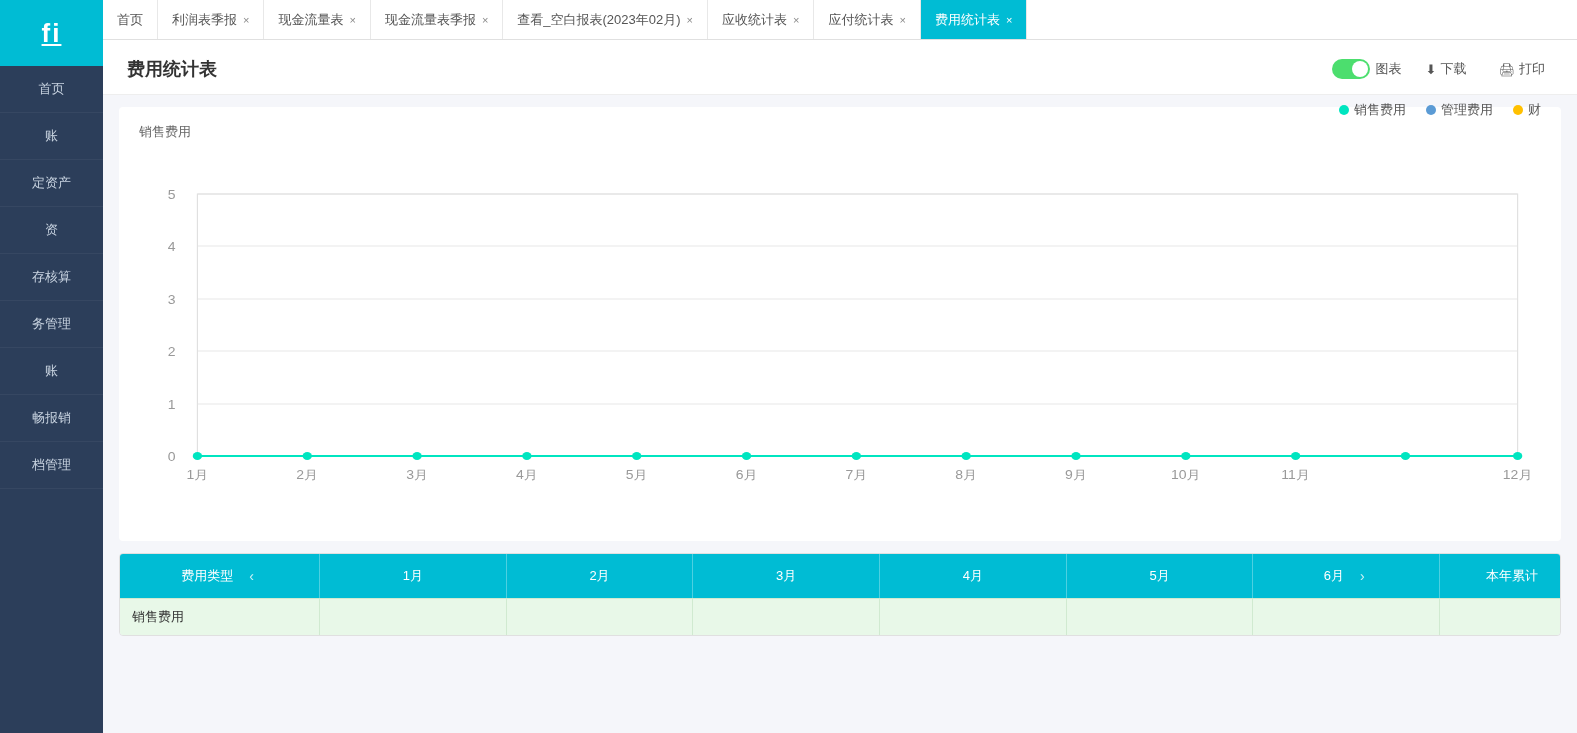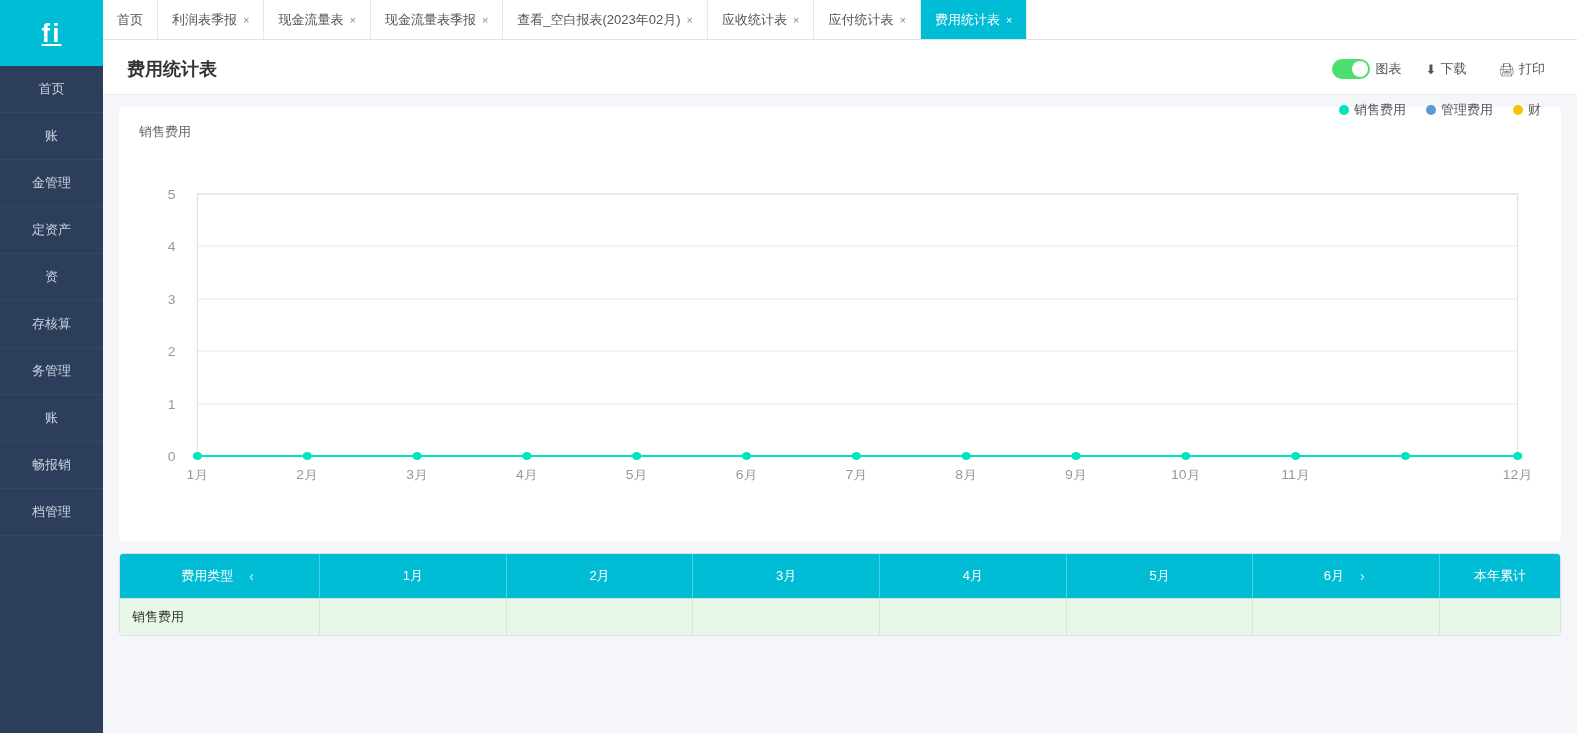--- a/index.html
+++ b/index.html
@@ -205,21 +205,21 @@
       display: flex;
       align-items: center;
       justify-content: center;
       gap: 12px;
       border-right: 1px solid rgba(255,255,255,0.3);
       height: 100%;
     }
     .table-header-cell:last-child { border-right: none; }
     .col-type { width: 200px; flex-shrink: 0; }
     .col-month { flex: 1; min-width: 100px; }
-    .col-total { width: 120px; flex-shrink: 0; }
+    .col-total { width: 120px; flex-shrink: 0; justify-content: flex-end; }
 
     .nav-arrow {
       cursor: pointer;
       font-size: 14px;
       color: rgba(255,255,255,0.8);
       padding: 0 4px;
     }
     .table-data-row {
       display: flex;
       background: #e8f8e8;
@@ -242,21 +242,20 @@
     .table-data-cell.left { justify-content: flex-start; }
     .table-data-cell:last-child { border-right: none; }
   </style>
 </head>
 <body>
 
 <div class="sidebar">
   <div class="sidebar-logo">fi</div>
   <div class="sidebar-item">首页</div>
   <div class="sidebar-item">账</div>
-  <div class="sidebar-item">金管理</div>
   <div class="sidebar-item">定资产</div>
   <div class="sidebar-item">资</div>
   <div class="sidebar-item">存核算</div>
   <div class="sidebar-item">务管理</div>
   <div class="sidebar-item">账</div>
   <div class="sidebar-item">畅报销</div>
   <div class="sidebar-item">档管理</div>
 </div>
 
 <div class="main-area">

